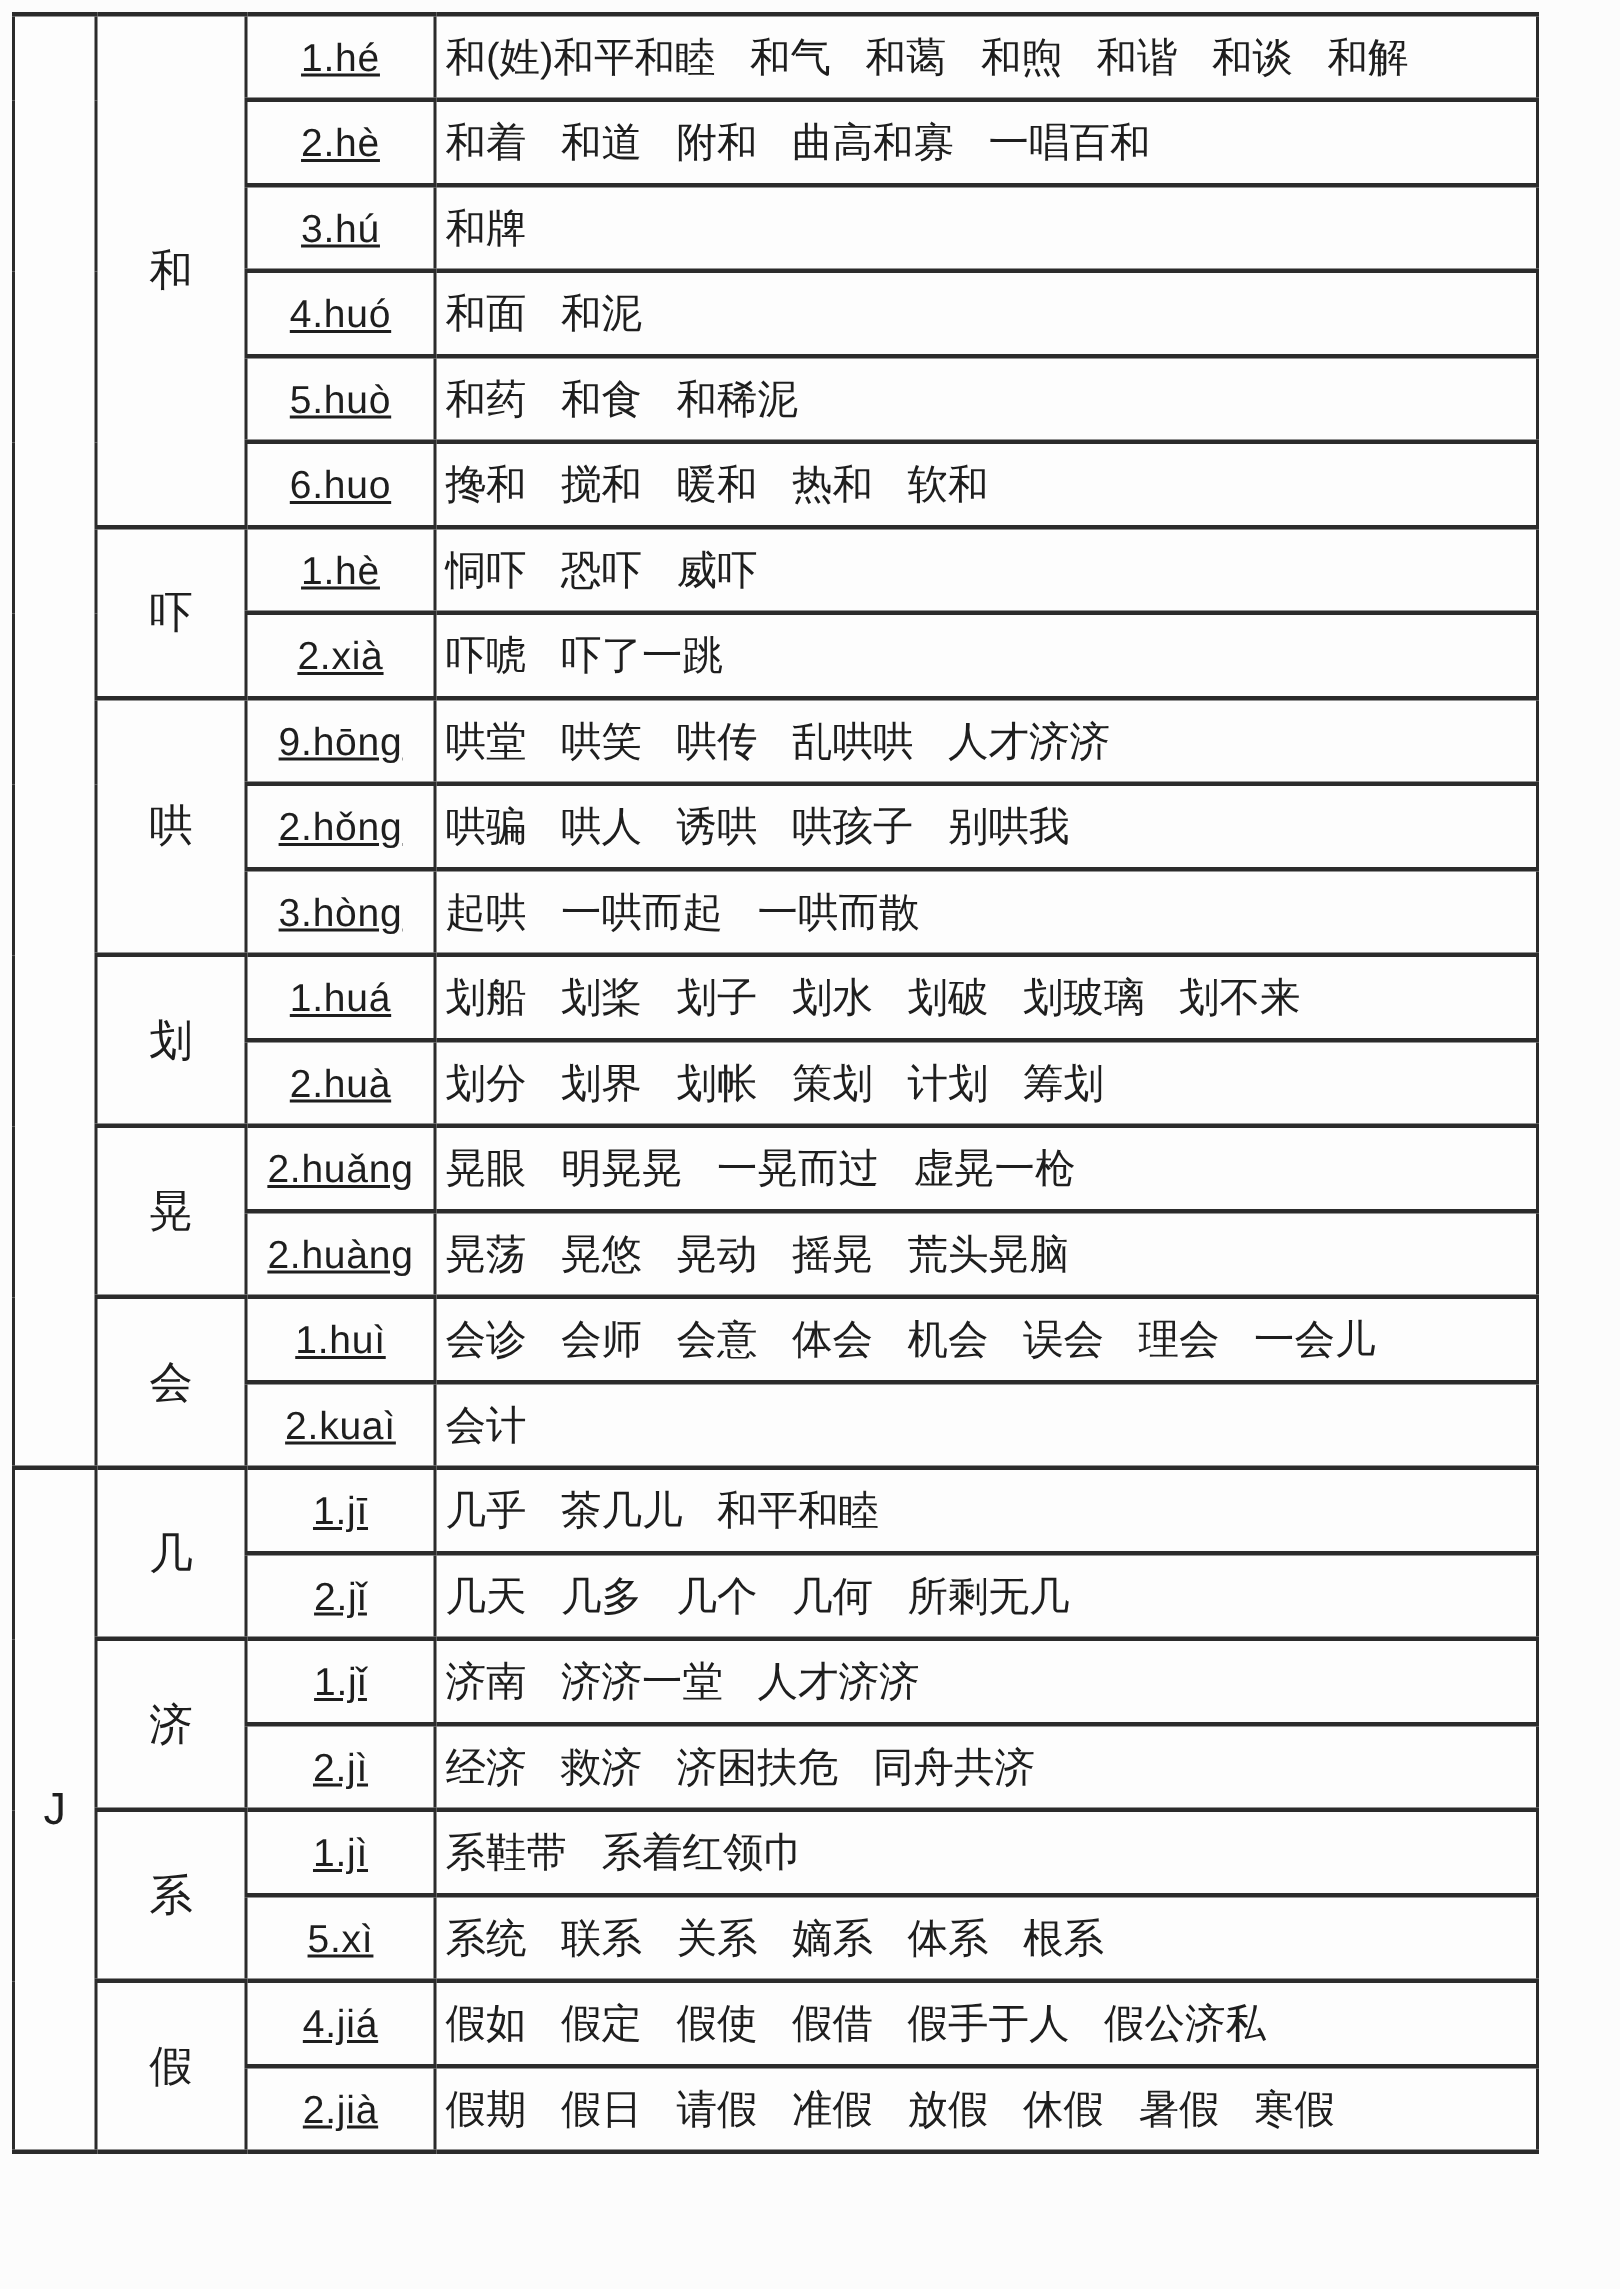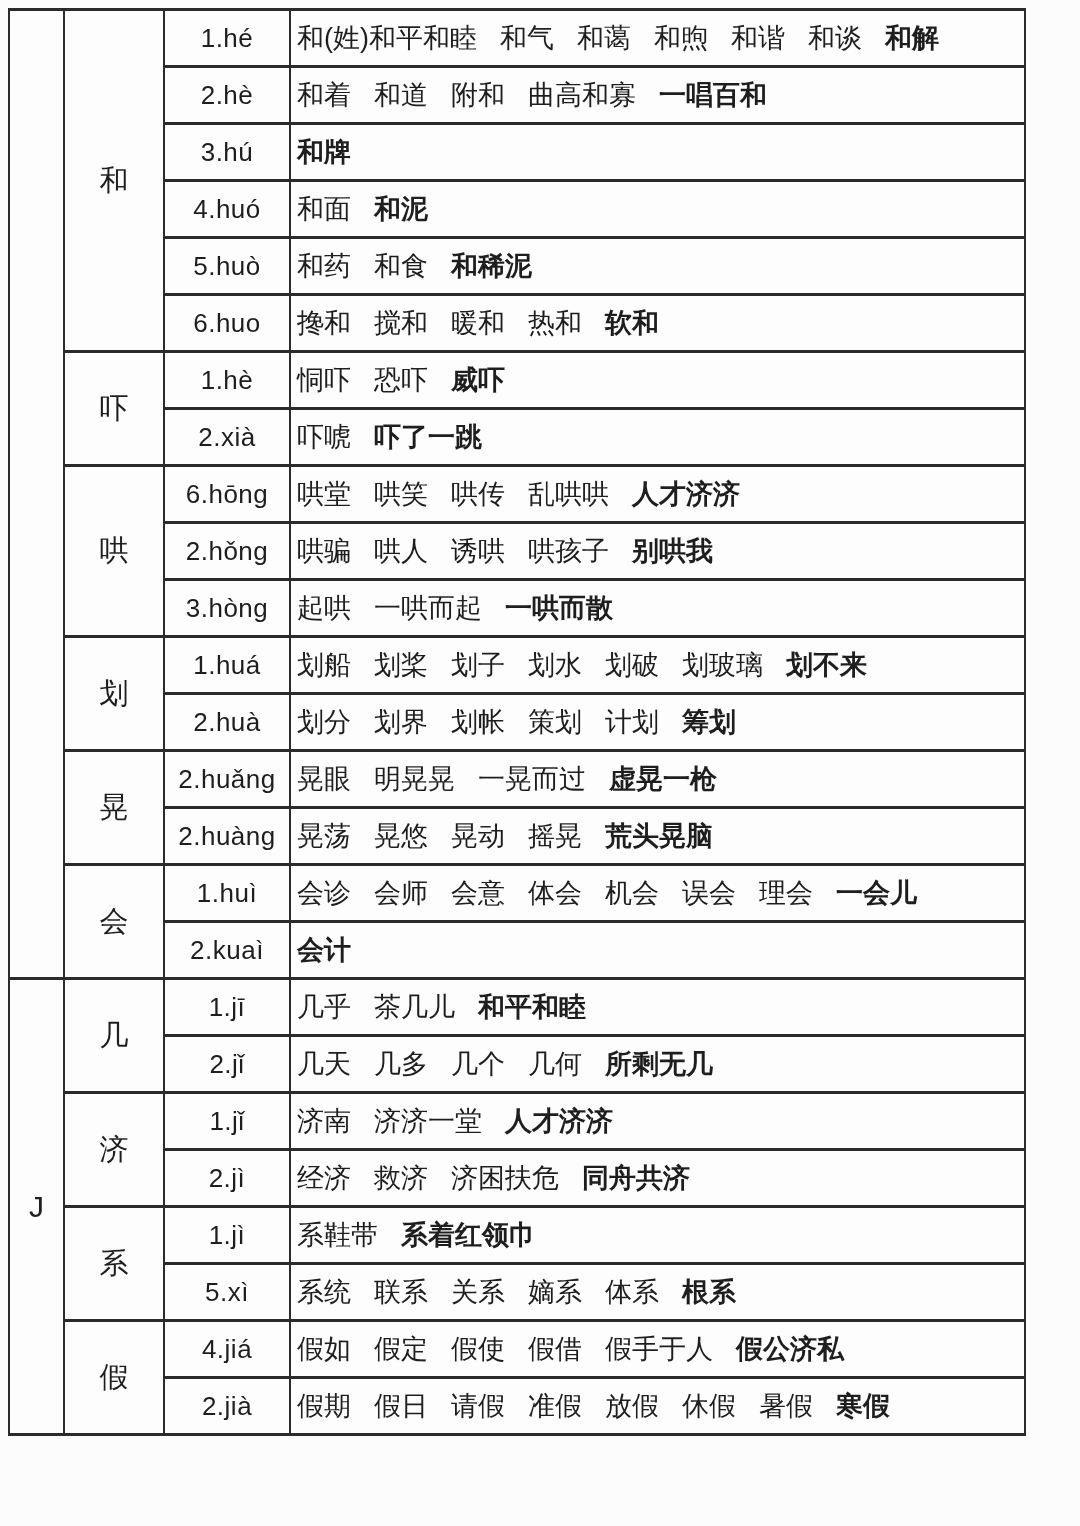--- a/index.html
+++ b/index.html
@@ -42,33 +42,33 @@
     font-weight: 400;
   }
   td.char-cell {
     text-align: center;
     font-size: 29px;
   }
   td.pinyin-cell {
     text-align: center;
     font-size: 26px;
     letter-spacing: 0.5px;
+    text-decoration: underline;
   }
   td.words-cell {
     padding-left: 6px;
     font-size: 27px;
     white-space: nowrap;
   }
   td.words-cell .word {
     display: inline-block;
     margin-right: 23px;
   }
   td.words-cell .word:last-child {
     margin-right: 0;
-    font-weight: bold;
   }
 </style>
 </head>
 <body>
 
 <div class="page">
   <table class="polyphone">
     <colgroup>
       <col style="width:55px">
       <col style="width:100px">
@@ -106,21 +106,21 @@
           <td class="char-cell" rowspan="2">吓</td>
           <td class="pinyin-cell">1.hè</td>
           <td class="words-cell"><span class="word">恫吓</span><span class="word">恐吓</span><span class="word">威吓</span></td>
         </tr>
         <tr>
           <td class="pinyin-cell">2.xià</td>
           <td class="words-cell"><span class="word">吓唬</span><span class="word">吓了一跳</span></td>
         </tr>
         <tr>
           <td class="char-cell" rowspan="3">哄</td>
-          <td class="pinyin-cell">6.hōng</td>
+          <td class="pinyin-cell">9.hōng</td>
           <td class="words-cell"><span class="word">哄堂</span><span class="word">哄笑</span><span class="word">哄传</span><span class="word">乱哄哄</span><span class="word">人才济济</span></td>
         </tr>
         <tr>
           <td class="pinyin-cell">2.hǒng</td>
           <td class="words-cell"><span class="word">哄骗</span><span class="word">哄人</span><span class="word">诱哄</span><span class="word">哄孩子</span><span class="word">别哄我</span></td>
         </tr>
         <tr>
           <td class="pinyin-cell">3.hòng</td>
           <td class="words-cell"><span class="word">起哄</span><span class="word">一哄而起</span><span class="word">一哄而散</span></td>
         </tr>

